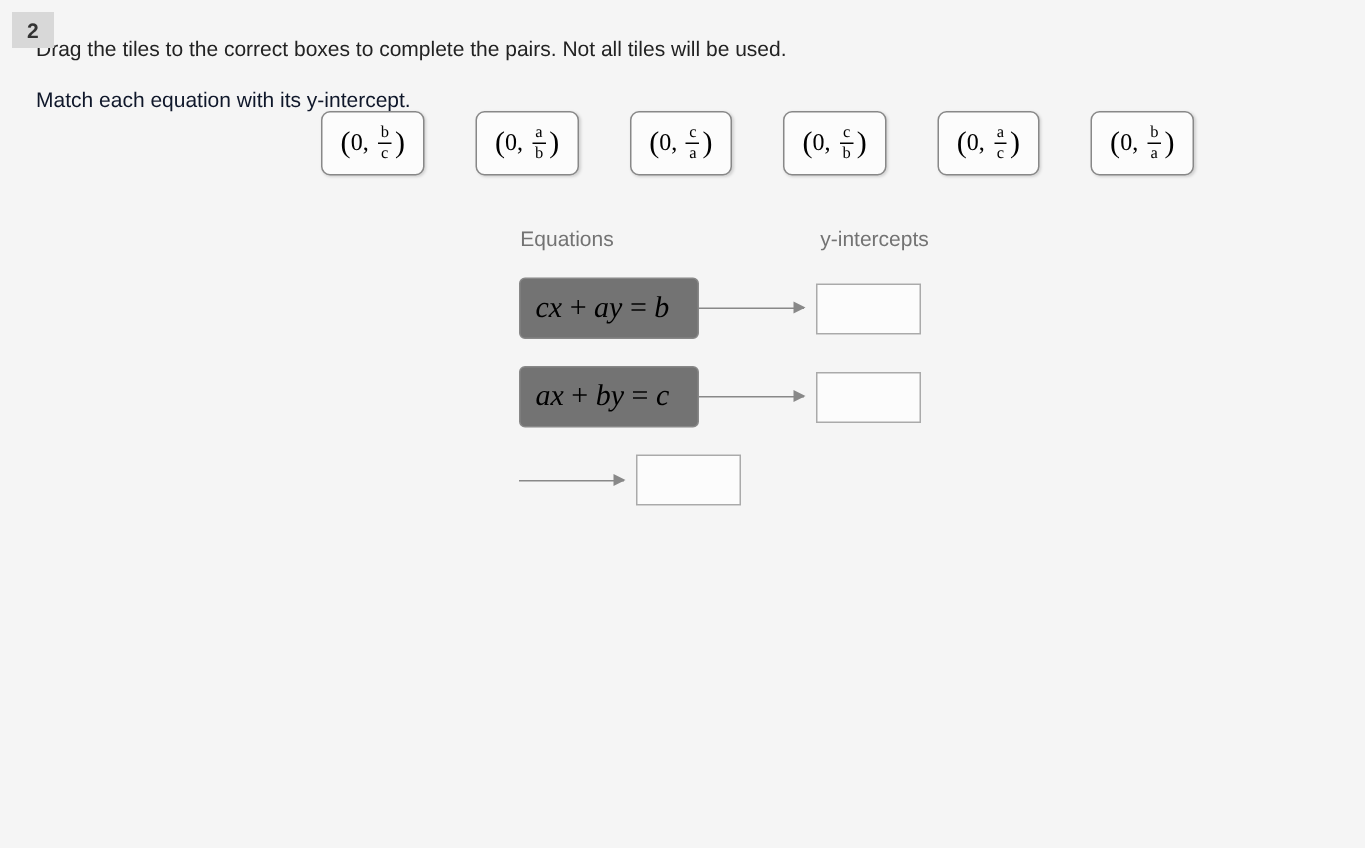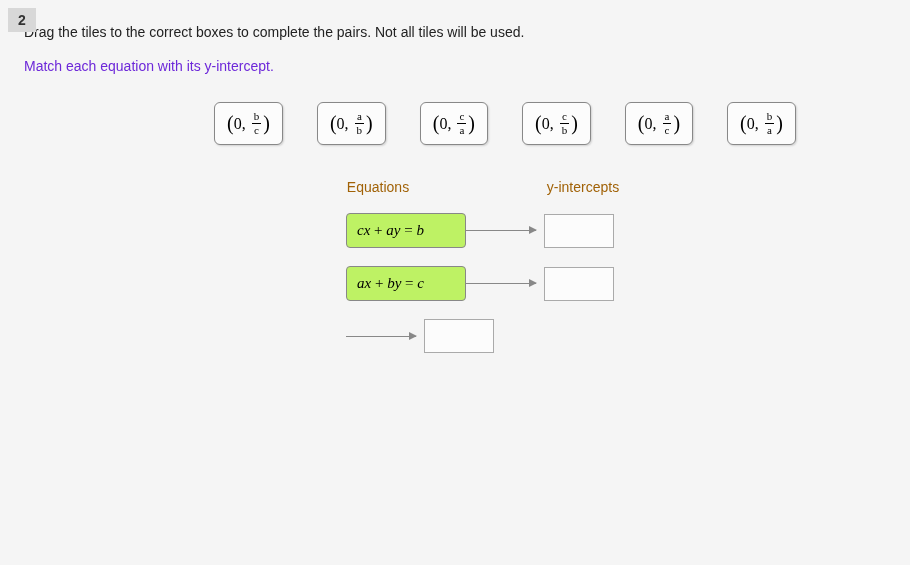--- a/index.html
+++ b/index.html
@@ -24,22 +24,21 @@
     .content {
       padding: 24px 24px 20px 24px;
     }
     .instruction {
       font-size: 14px;
       color: #222;
       margin-bottom: 18px;
     }
     .subinstruction {
       font-size: 14px;
-      color: #6d28d9;
-      margin-bottom: 28px;
+      color: #0f172a;
     }
     .tiles-row {
       display: flex;
       gap: 34px;
       justify-content: center;
       margin-bottom: 34px;
       padding-left: 100px;
     }
     .tile {
       border: 1px solid #888;
@@ -73,39 +72,39 @@
       padding-left: 50px;
     }
     .column {
       display: flex;
       flex-direction: column;
       align-items: center;
     }
     .col-header {
       font-size: 14px;
       font-weight: normal;
-      color: #a16207;
+      color: #737373;
       margin-bottom: 16px;
       height: 18px;
     }
     .rows { display: flex; flex-direction: column; gap: 18px; }
     .match-row {
       display: flex;
       align-items: center;
     }
     .equation-box {
       border: 1px solid #888;
       border-radius: 4px;
       padding: 8px 10px;
       font-family: "Times New Roman", serif;
       font-style: italic;
-      font-size: 15px;
+      font-size: 20px;
       width: 120px;
       text-align: left;
-      background: #bef264;
+      background: #737373;
       white-space: nowrap;
     }
     .equation-box .op { font-style: normal; }
     .arrow-line {
       width: 70px;
       height: 1px;
       background: #888;
       position: relative;
     }
     .arrow-line::after {

